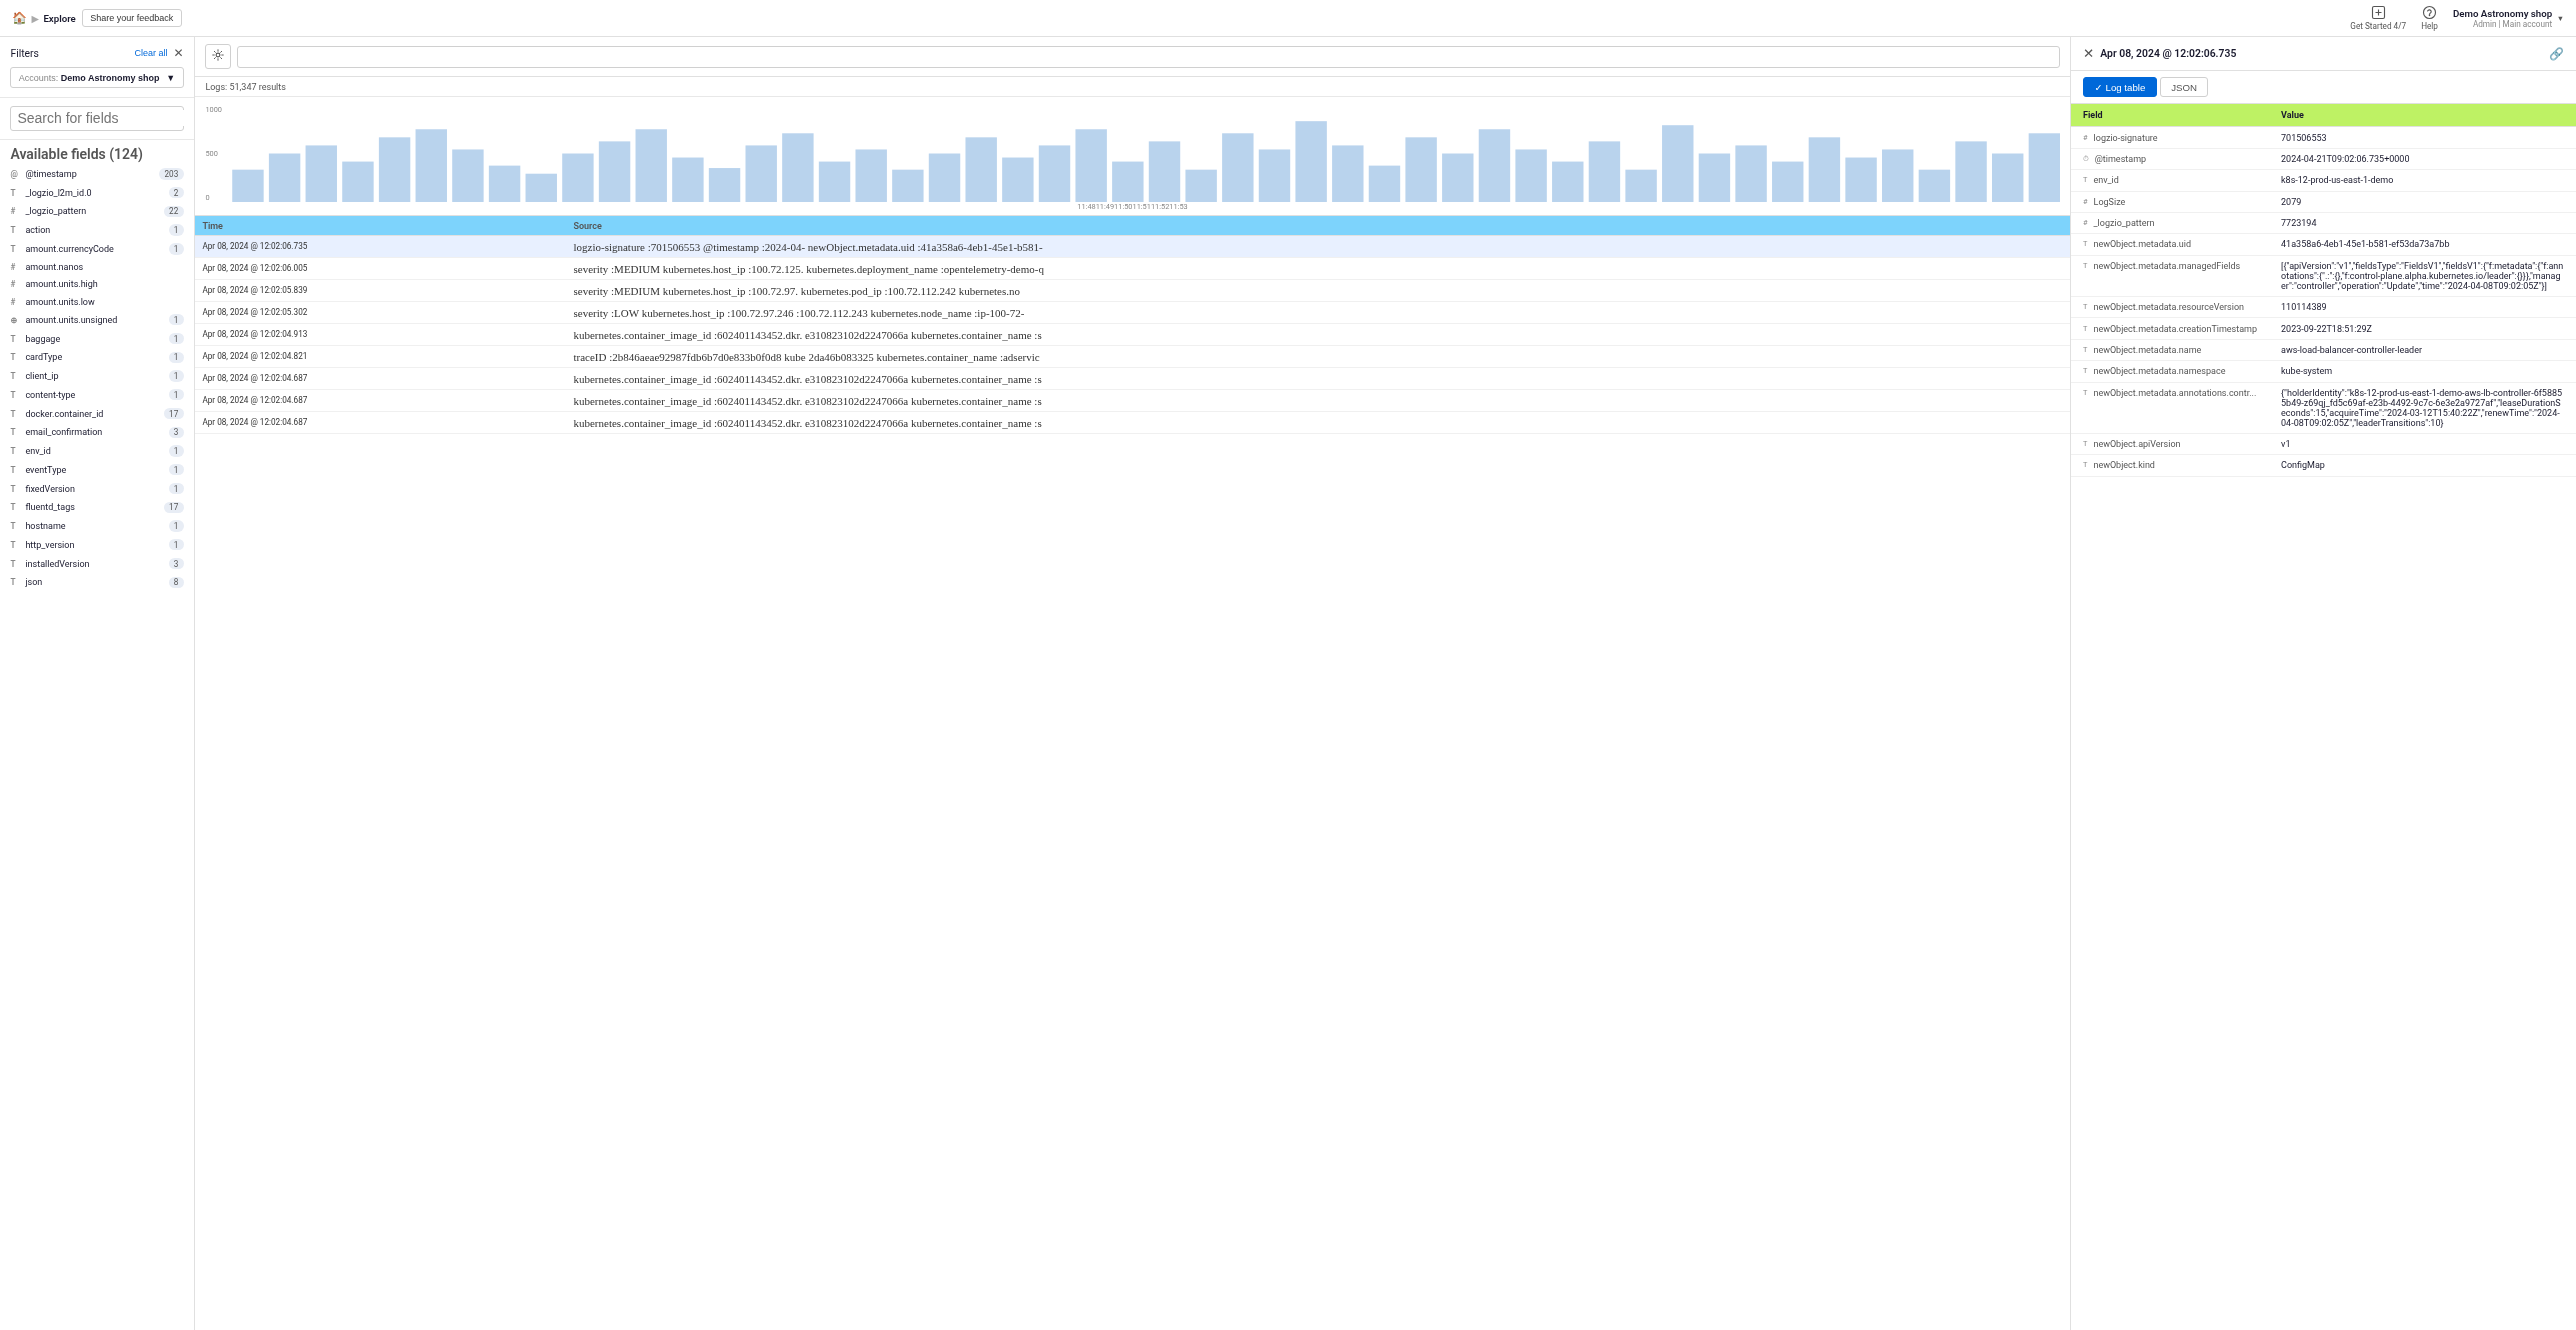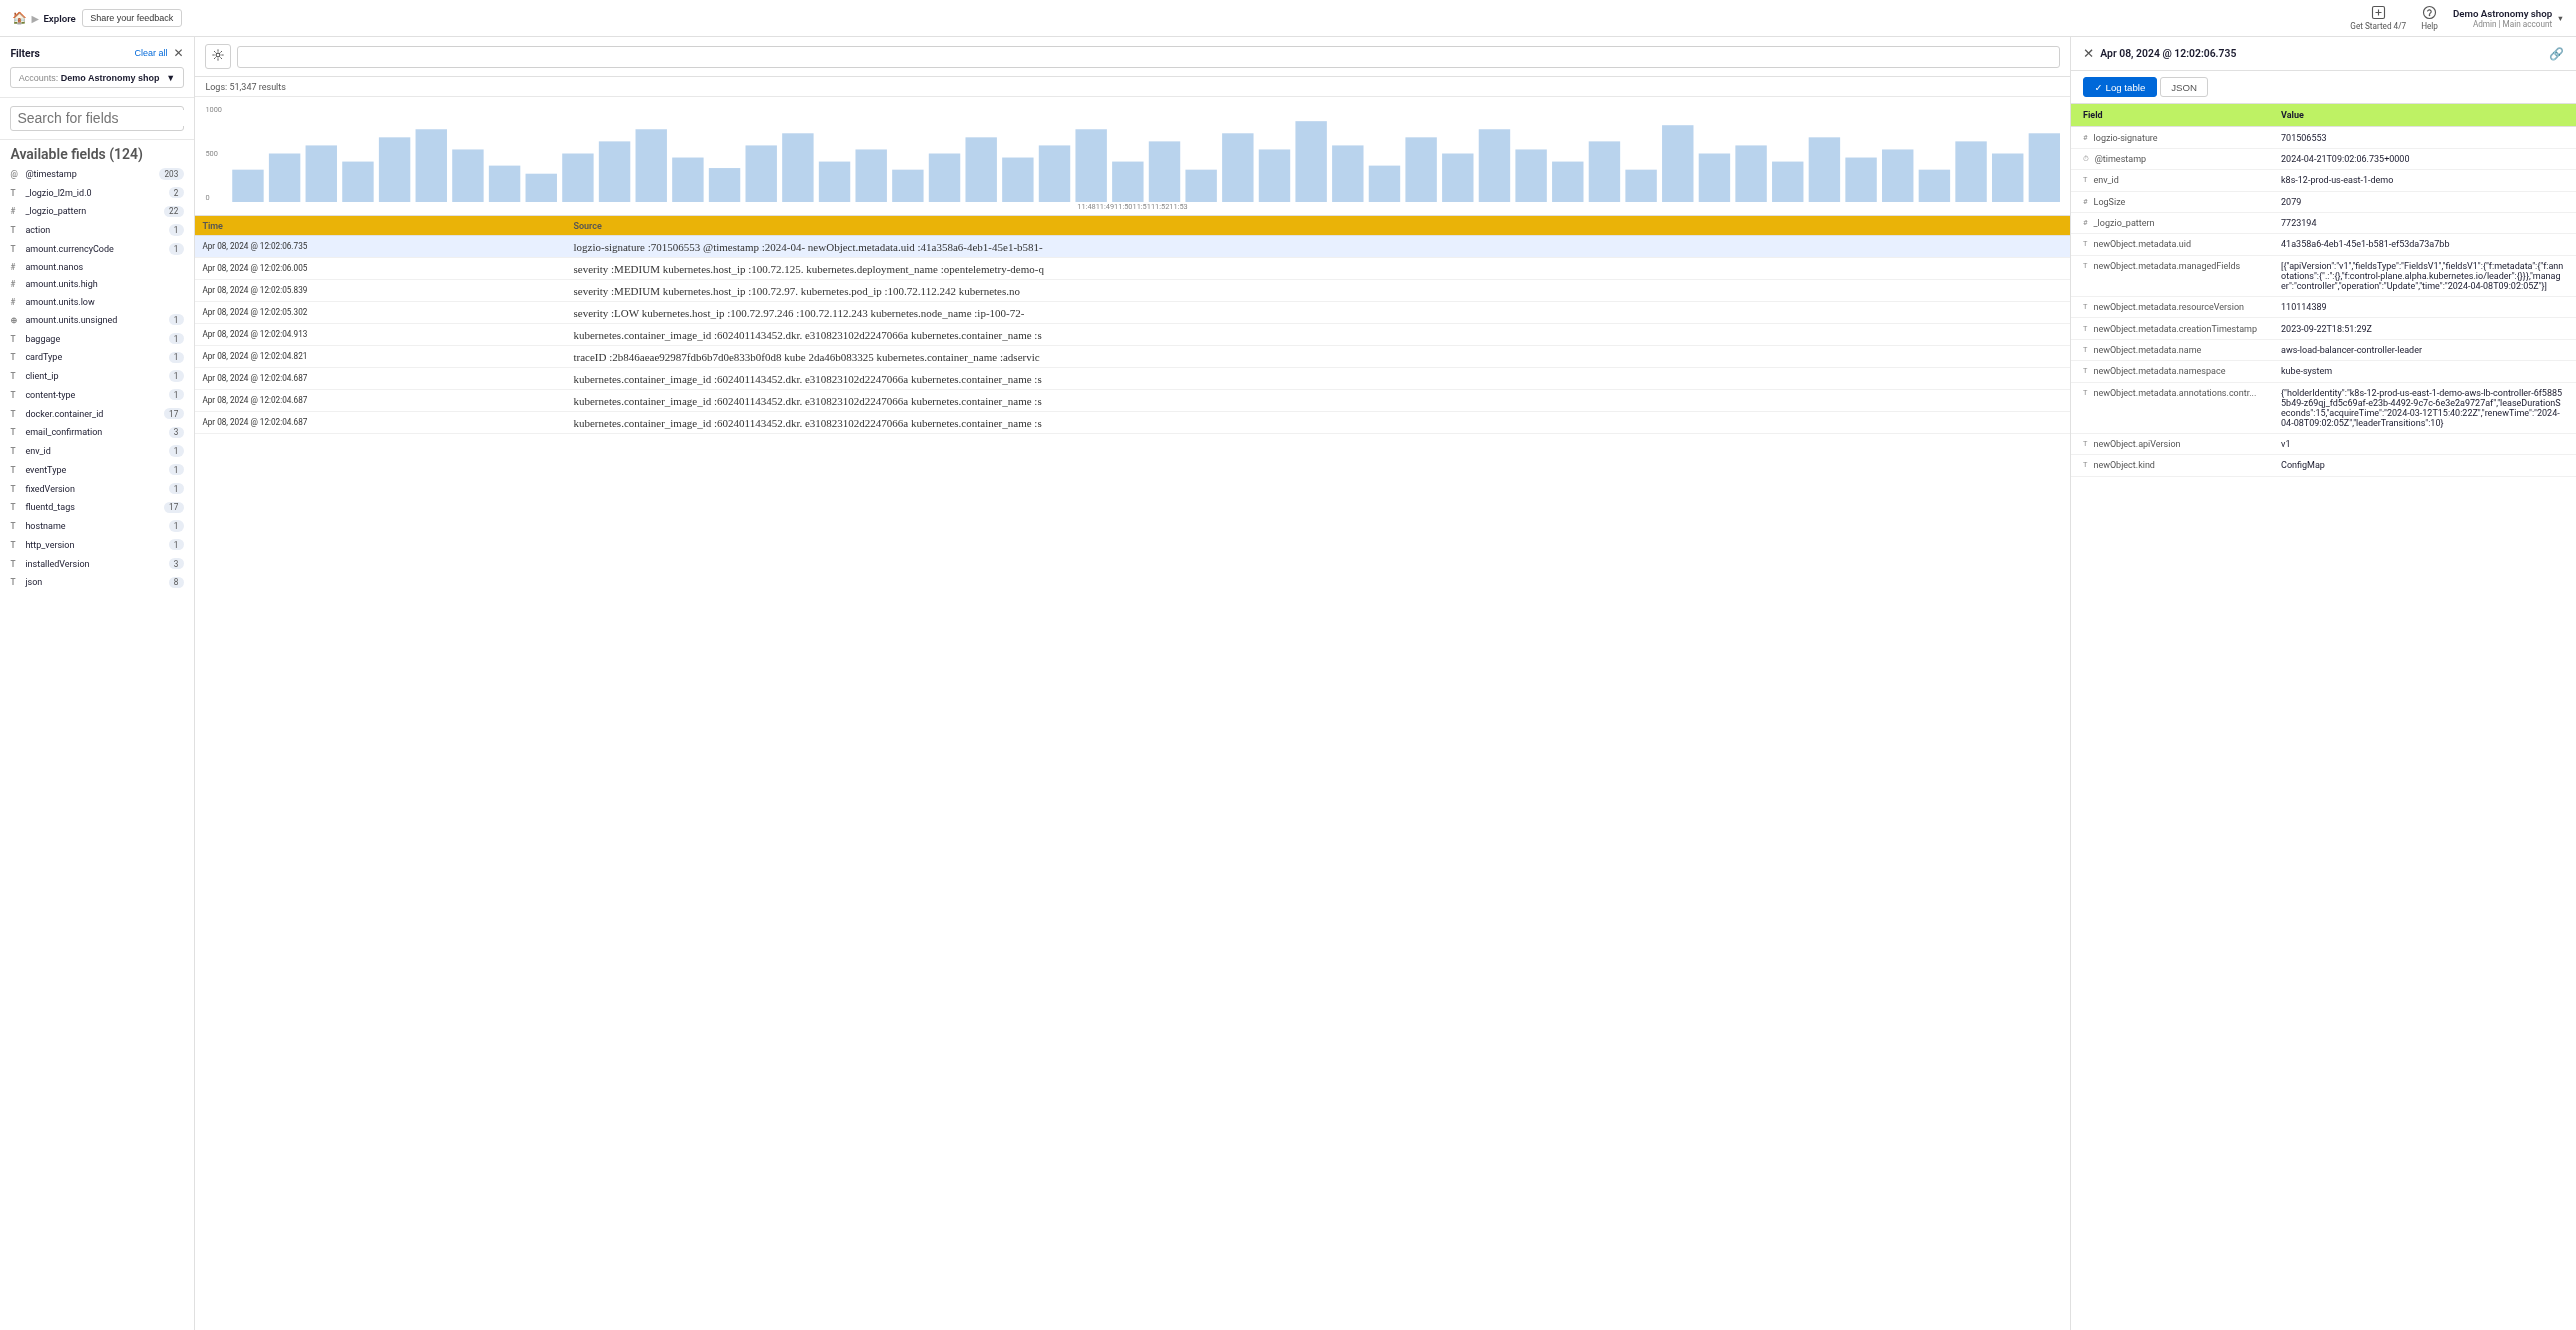--- a/index.html
+++ b/index.html
@@ -32,21 +32,21 @@
     
     .main-layout { display: flex; margin-top: 37px; height: calc(100vh - 37px); }
 
     
     .sidebar {
       width: 195px; min-width: 195px; background: #fff; border-right: 0.7px solid #e0e0e0;
       display: flex; flex-direction: column; overflow: hidden;
     }
     .sidebar-top { padding: 9px 10.4px; border-bottom: 0.7px solid #e8e8e8; }
     .filters-row { display: flex; align-items: center; justify-content: space-between; margin-bottom: 7.4px; }
-    .filters-label { font-weight: 700; font-size: 10.4px; color: #1a1a2e; }
+    .filters-label { font-weight: 400; font-size: 10.4px; color: #1a1a2e; }
     .clear-all-btn { color: #0068d9; font-size: 9px; cursor: pointer; background: none; border: none; }
     .close-icon-btn { background: none; border: none; cursor: pointer; color: #555; font-size: 12px; }
     .account-selector {
       display: flex; align-items: center; justify-content: space-between;
       border: 0.7px solid #d0d0d0; border-radius: 3px; padding: 4.5px 7.4px;
       cursor: pointer; font-size: 9px; color: #1a1a2e; background: #fff;
       width: 100%;
     }
     .sidebar-search { padding: 7.4px 10.4px; border-bottom: 0.7px solid #e8e8e8; }
     .search-input-wrap { display: flex; align-items: center; border: 0.7px solid #d0d0d0; border-radius: 3px; padding: 3.7px 6px; background: #fff; }
@@ -69,21 +69,21 @@
     .toolbar-icon-btn { background: none; border: 0.7px solid #d0d0d0; border-radius: 3px; padding: 3.7px 6px; cursor: pointer; color: #555; }
     .search-bar { flex: 1; border: 0.7px solid #d0d0d0; border-radius: 3px; padding: 4.5px 7.4px; font-size: 9.7px; background: #fff; }
     .logs-info { padding: 4.5px 10.4px; font-size: 9px; color: #555; background: #fff; border-bottom: 0.7px solid #e8e8e8; }
     .chart-area { background: #fff; padding: 7.4px 10.4px; border-bottom: 0.7px solid #e0e0e0; height: 119px; position: relative; }
     .chart-svg { width: 100%; height: 97px; }
     .chart-x-labels { display: flex; justify-content: center; padding: 0 10.4px; font-size: 7.4px; color: #888; background: #fff; }
 
     
     .log-table-wrap { flex: 1; overflow-y: auto; background: #fff; }
     .log-table { width: 100%; border-collapse: collapse; font-size: 9px; }
-    .log-table th { text-align: left; padding: 4.5px 7.4px; border-bottom: 1.5px solid #e0e0e0; font-weight: 600; color: #555; background: #eab308; position: sticky; top: 0; z-index: 10; }
+    .log-table th { text-align: left; padding: 4.5px 7.4px; border-bottom: 1.5px solid #e0e0e0; font-weight: 600; color: #555; background: #7dd3fc; position: sticky; top: 0; z-index: 10; }
     .log-table td { padding: 4.5px 7.4px; border-bottom: 0.7px solid #f0f0f0; vertical-align: top; color: #333; }
     .log-row { cursor: pointer; }
     .log-row.active { background: #e8f0ff; }
     .log-time { white-space: nowrap; color: #0068d9; font-size: 8.2px; }
     .log-source { font-size: 11px; color: #333; font-family: Liberation Serif, serif; }
 
     
     .detail-panel {
       width: 506px; min-width: 506px; background: #fff; border-left: 0.7px solid #e0e0e0;
       display: flex; flex-direction: column; overflow: hidden;

